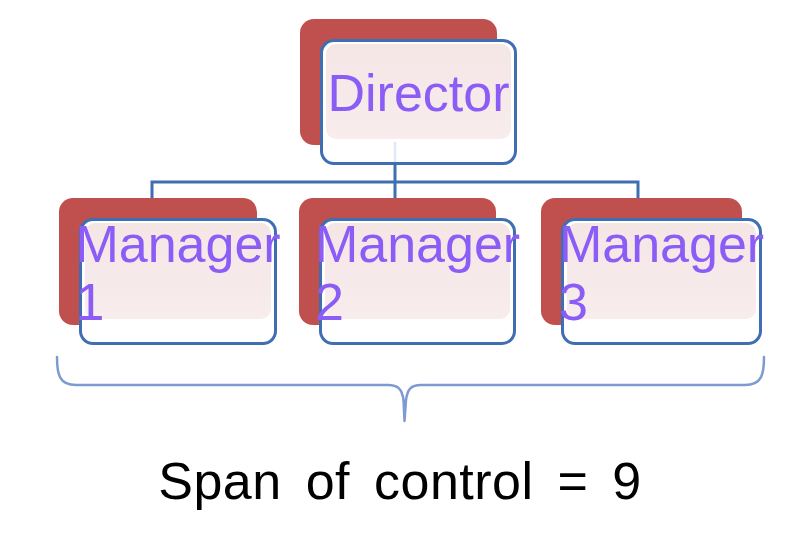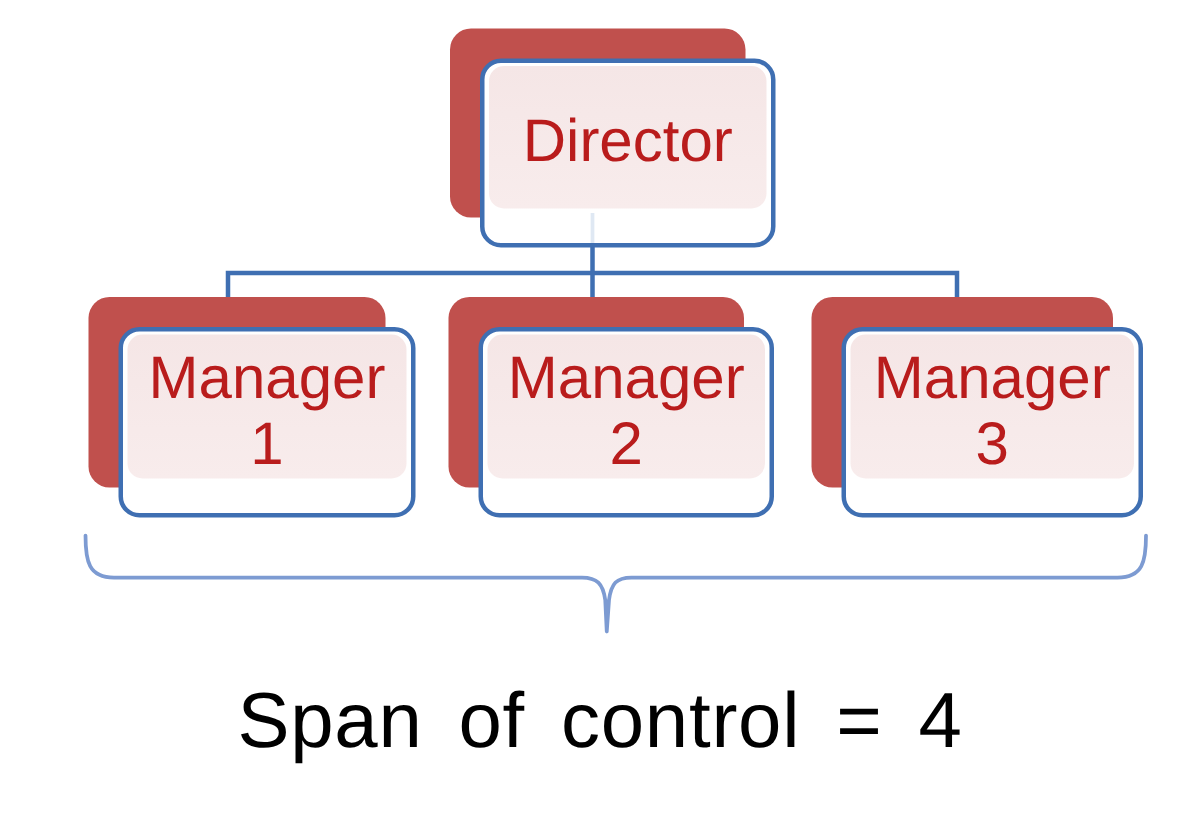--- a/index.html
+++ b/index.html
@@ -26,22 +26,22 @@
     border: 3px solid var(--box-border, #3f6fb2);
     border-radius: 14px;
     display: flex; flex-direction: column; align-items: center; justify-content: center;
   }
   .box .fill {
     position: absolute; left: 3px; right: 3px; top: 2px; bottom: 23px;
     background: linear-gradient(180deg, #f5e6e6 0%, var(--box-fill, #f8ecec) 100%);
     border-radius: 10px; z-index: 0;
   }
   .label {
-    position: relative; z-index: 1; text-align: center;
-    font-size: 40px; line-height: 1.1; color: #b91c1c;
+    position: relative; z-index: 1; text-align: left;
+    font-size: 52px; line-height: 1.1; color: #8b5cf6;
     margin-bottom: 16px;
   }
   .director-node { left: 320px; top: 39px; width: 197px; height: 126px; }
   .manager-node-1 { left: 79px;  top: 218px; width: 198px; height: 127px; }
   .manager-node-2 { left: 319px; top: 218px; width: 197px; height: 127px; }
   .manager-node-3 { left: 561px; top: 218px; width: 201px; height: 127px; }
 
   .caption {
     position: absolute; left: 0; top: 452px; width: 800px;
     text-align: center; font-size: 52px; line-height: 1.15;
@@ -99,15 +99,15 @@
         <div>Manager</div>
         <div>3</div>
       </div>
     </div>
   </div>
 
   <svg class="layer" viewBox="0 0 800 546">
     <path class="brace-path" d="M57 357 C57 374 59 385 76 385 L388 385 C398 385 402 389 403.5 400 L404.5 421 L406 400 C407.5 389 411 385 421 385 L745 385 C762 385 764 374 764 357"></path>
   </svg>
 
-  <div class="caption">Span of control = 4</div>
+  <div class="caption">Span of control = 9</div>
 
 </div>
 
 </body></html>

